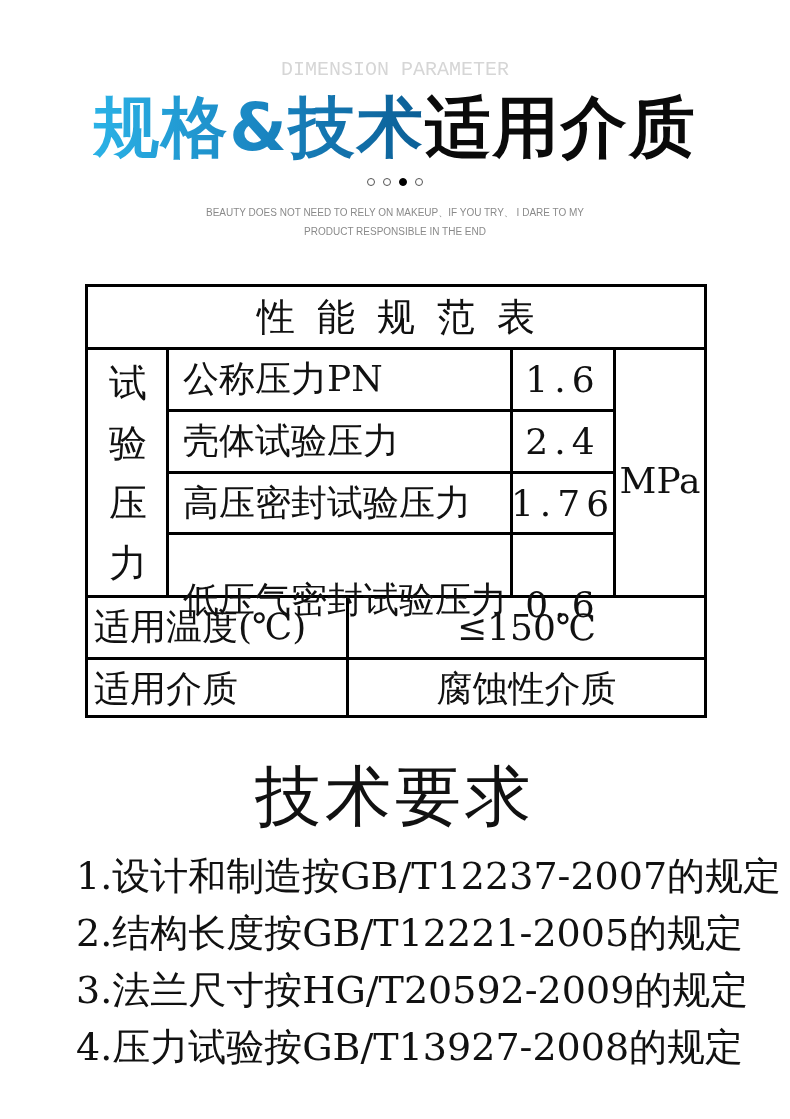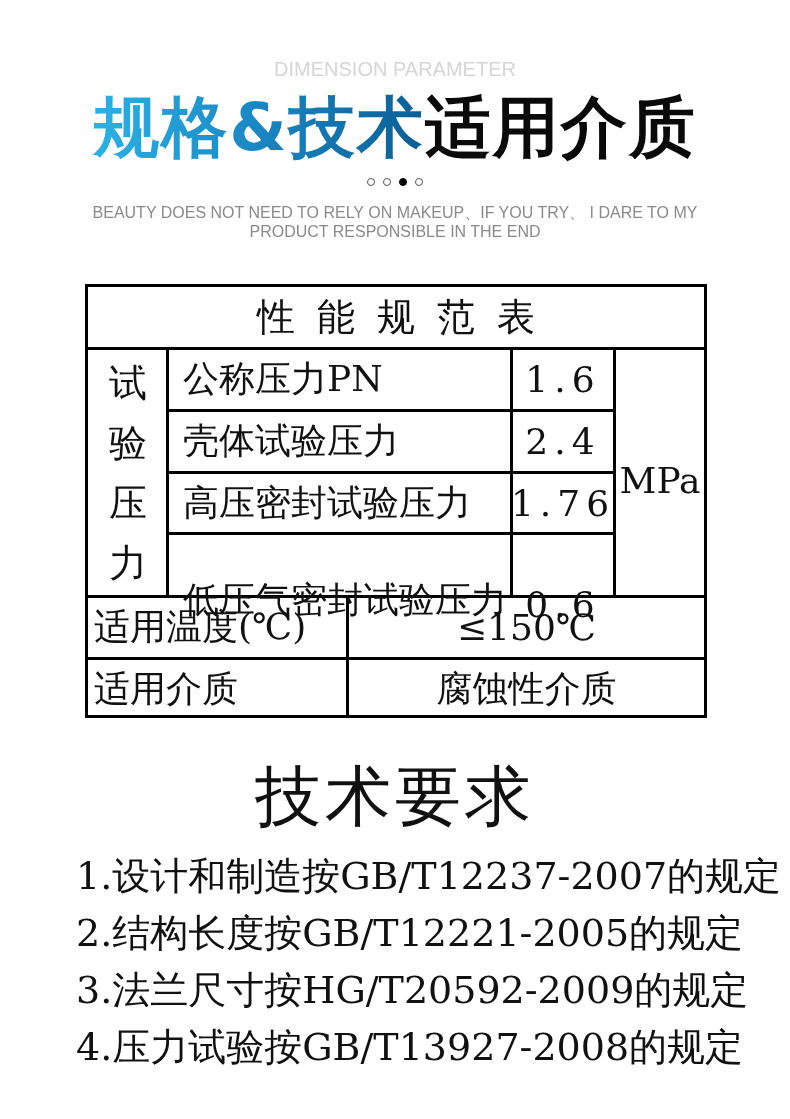--- a/index.html
+++ b/index.html
@@ -1,34 +1,34 @@
 <!DOCTYPE html>
 <html><head>
 <meta charset="utf-8">
 <style>
   html, body { margin: 0; padding: 0; background: #ffffff; }
   body { width: 790px; height: 1119px; position: relative; overflow: hidden;
          font-family: "DejaVu Sans", sans-serif; color: #000; }
 
   .subtitle-en { position: absolute; top: 58px; left: 0; width: 790px; text-align: center;
-    font-family: Liberation Sans, sans-serif; font-size: 20px; color: #d6d6d6; letter-spacing: 0px; }
+    font-family: Liberation Mono, monospace; font-size: 20px; color: #d6d6d6; letter-spacing: 0px; }
 
   .main-title { position: absolute; top: 88px; left: 0; width: 790px; text-align: center;
     font-family: "DejaVu Sans", sans-serif; font-weight: bold; font-size: 66px; line-height: 80px;
     letter-spacing: 2px; white-space: nowrap; }
   .main-title .grad { background: linear-gradient(90deg, #2bb2e6 0%, #1a86c2 50%, #0b5e95 100%);
     -webkit-background-clip: text; background-clip: text; color: transparent; }
   .main-title .dark { color: #0a0a0a; }
 
   .dots { position: absolute; top: 178px; left: 0; width: 790px; display: flex; justify-content: center; gap: 8px; }
   .dot { width: 8px; height: 8px; border-radius: 50%; border: 1px solid #555; box-sizing: border-box; background: #fff; }
   .dot.active { background: #000; border-color: #000; }
 
   .tagline { position: absolute; top: 203px; left: 0; width: 790px; text-align: center;
-    font-family: "Liberation Sans", sans-serif; font-size: 16px; line-height: 19px; color: #8a8a8a; }
+    font-family: "Liberation Sans", sans-serif; font-size: 10px; line-height: 19px; color: #8a8a8a; }
 
   
   .spec-table { position: absolute; left: 85px; top: 284px; width: 622px; height: 434px;
     border: 3px solid #000; box-sizing: border-box; font-family: "DejaVu Serif", serif; padding-left: 17px; }
   .cell { position: absolute; box-sizing: border-box; display: flex; align-items: center; color: #111; }
   .hline { position: absolute; height: 3px; background: #000; }
   .vline { position: absolute; width: 3px; background: #000; }
 
   .tbl-title { left: 0; top: 0; width: 616px; height: 60px; justify-content: center;
     font-size: 38px; letter-spacing: 22px; padding-left: 22px; }

